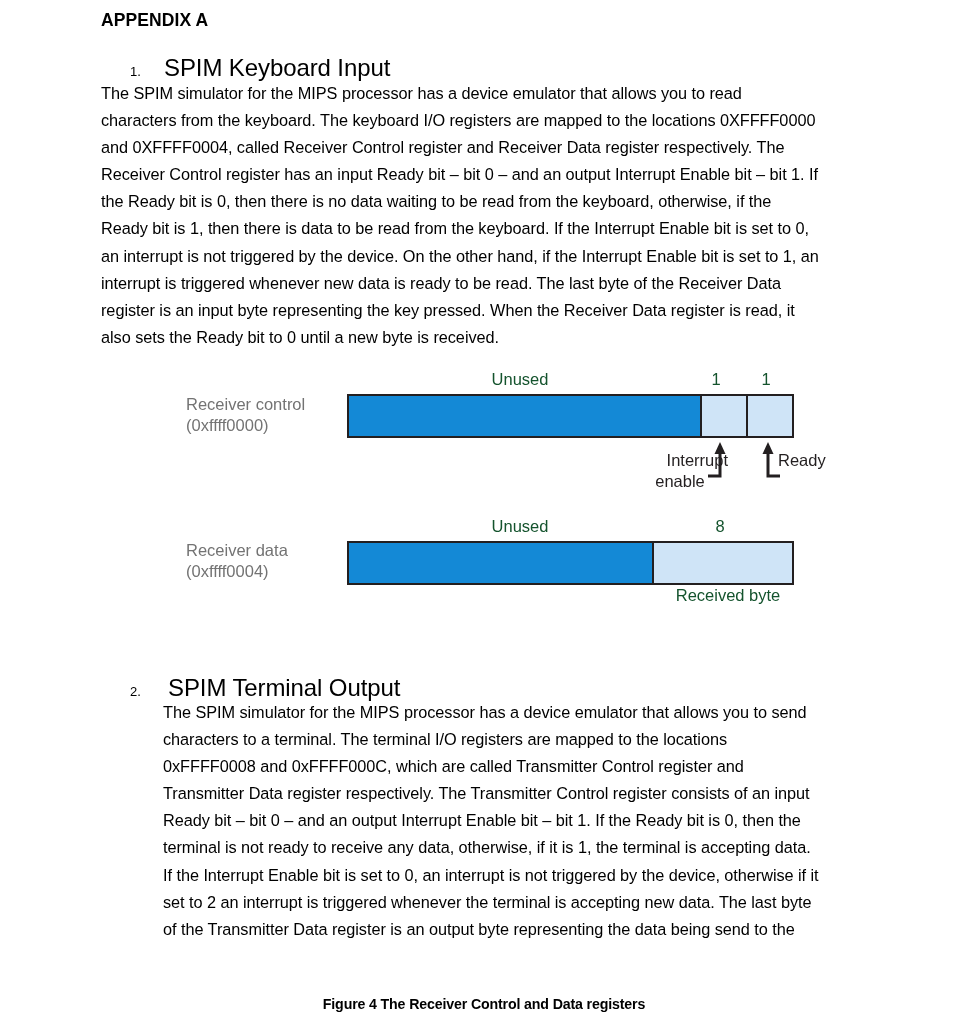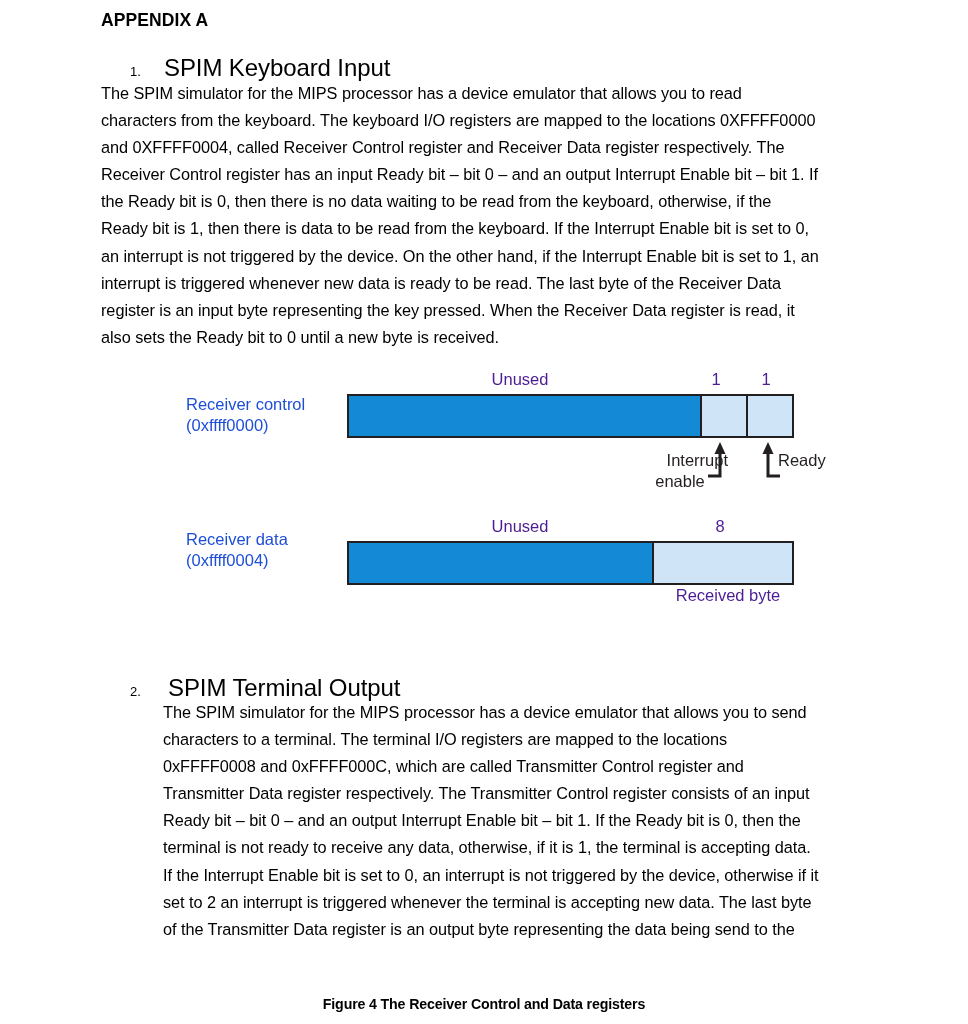--- a/index.html
+++ b/index.html
@@ -81,25 +81,25 @@
     top: 362px;
     width: 968px;
     height: 290px;
   }
 
   .reg-label {
     position: absolute;
     font-size: 16.5px;
     line-height: 21px;
     font-family: "Liberation Sans", sans-serif;
-    color: #1d4ed8;
+    color: #737373;
     text-align: left;
   }
   #reg1-label { left: 186px; top: 32px; width: 160px; }
-  #reg2-label { left: 186px; top: 167px; width: 160px; }
+  #reg2-label { left: 186px; top: 178px; width: 160px; }
 
   .bar {
     position: absolute;
     height: 44px;
     box-sizing: border-box;
     border: 2px solid #231f20;
     display: flex;
   }
   #reg1-bar { left: 347px; top: 32px; width: 447px; }
   #reg2-bar { left: 347px; top: 179px; width: 447px; }
@@ -109,21 +109,21 @@
     height: 100%;
   }
   .seg-dark  { background: #1489d6; }
   .seg-light { background: #cfe4f7; }
   .seg + .seg { border-left: 2px solid #231f20; }
 
   .fld-label {
     position: absolute;
     font-size: 16.5px;
     font-family: "Liberation Sans", sans-serif;
-    color: #4c1d95;
+    color: #14532d;
     text-align: center;
     white-space: nowrap;
   }
   #reg1-unused { left: 420px; top: 8px; width: 200px; }
   #reg1-w1     { left: 690px; top: 8px; width: 52px; }
   #reg1-w2     { left: 740px; top: 8px; width: 52px; }
   #reg2-unused { left: 420px; top: 155px; width: 200px; }
   #reg2-w8     { left: 670px; top: 155px; width: 100px; }
   #received-byte { left: 638px; top: 224px; width: 180px; }
 

